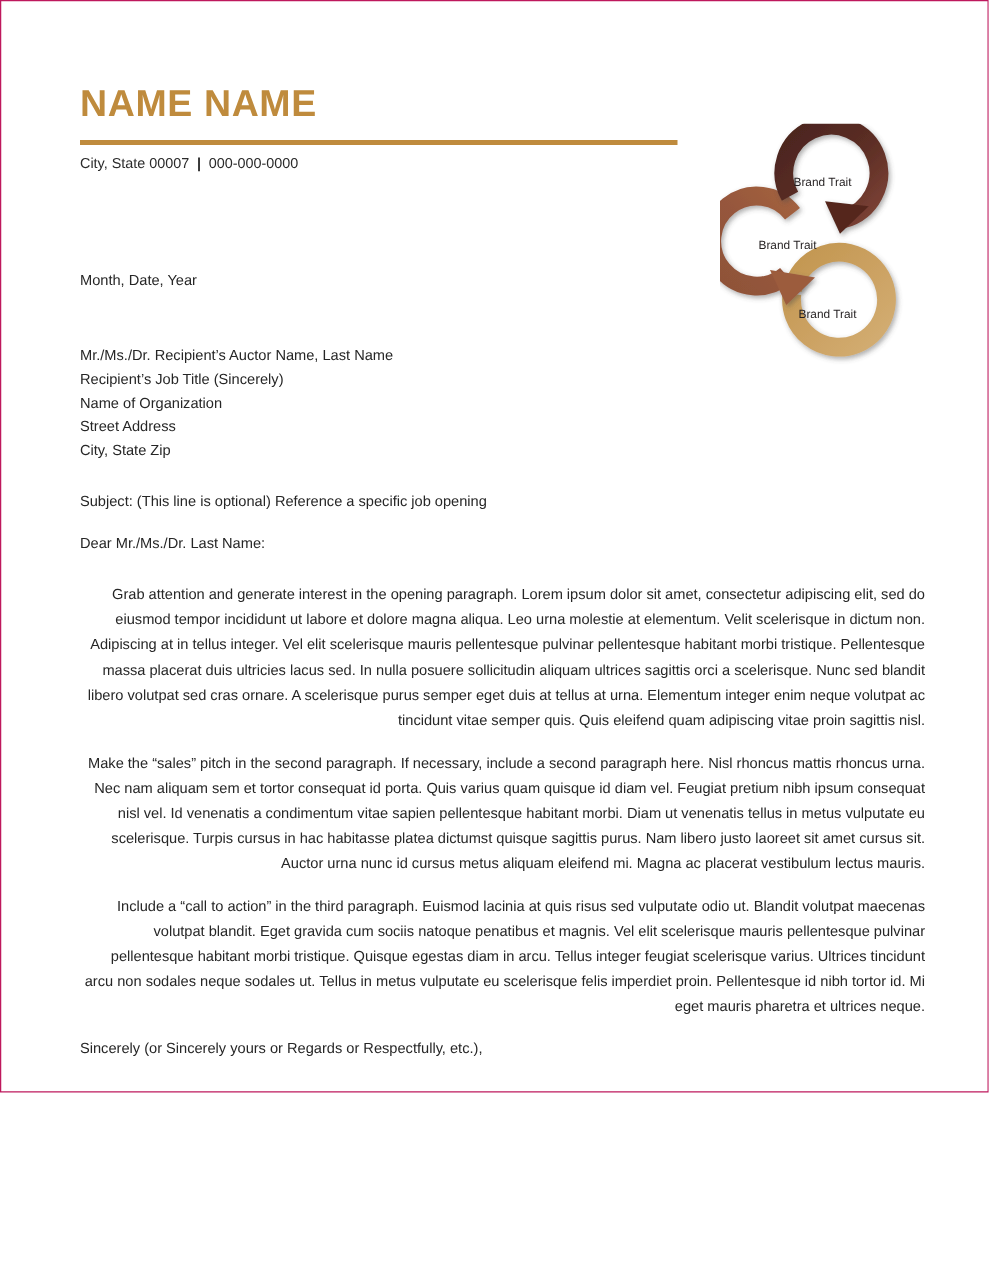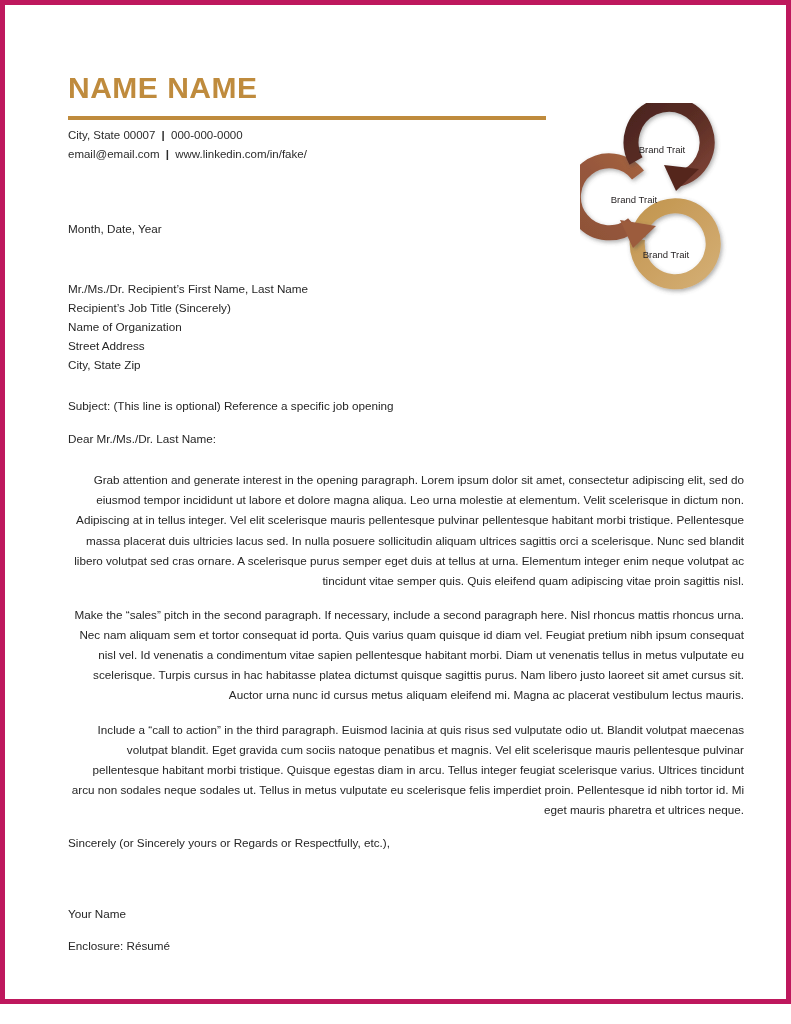--- a/index.html
+++ b/index.html
@@ -11,23 +11,23 @@
   body {
     font-family: "Liberation Sans", sans-serif;
     width: 791px;
     height: 1024px;
     overflow: hidden;
   }
 
   .page {
     position: relative;
     width: 791px;
-    height: 1004px;
+    height: 874px;
     background: #ffffff;
-    border: 5px solid #be185d;
+    border: 1px solid #be185d;
     overflow: hidden;
     padding-left: 36px;
   }
 
   
   .header {
     position: absolute;
     left: 63px;
     top: 66px;
     width: 478px;
@@ -111,25 +111,20 @@
   <div class="header">
     <h1 class="name-title">NAME NAME</h1>
 
     <div class="gold-rule"></div>
 
     <div class="contact-block">
       <div class="contact-line">
         <span>City, State 00007</span>
         <span class="sep">|</span>
         <span>000-000-0000</span>
-      </div>
-      <div class="contact-line">
-        <span>email@email.com</span>
-        <span class="sep">|</span>
-        <span>www.linkedin.com/in/fake/</span>
       </div>
     </div>
   </div>
 
   <div class="brand-graphic">
     <svg width="160" height="200" viewBox="0 0 160 200" xmlns="http://www.w3.org/2000/svg">
       <defs>
         <linearGradient id="gradTop" x1="0" y1="0" x2="1" y2="1">
           <stop offset="0%" stop-color="#4A241E"></stop>
           <stop offset="55%" stop-color="#5C2E25"></stop>
@@ -170,21 +165,21 @@
     </svg>
   </div>
 
   <div class="letter">
 
     <div class="date-line">Month, Date, Year</div>
 
     <div class="spacer-lg"></div>
 
     <div class="recipient-block">
-      <div>Mr./Ms./Dr. Recipient’s First Name, Last Name</div>
+      <div>Mr./Ms./Dr. Recipient’s Auctor Name, Last Name</div>
       <div>Recipient’s Job Title (Sincerely)</div>
       <div>Name of Organization</div>
       <div>Street Address</div>
       <div>City, State Zip</div>
     </div>
 
     <div class="spacer-md"></div>
 
     <div class="subject-line">Subject: (This line is optional) Reference a specific job opening</div>
 

